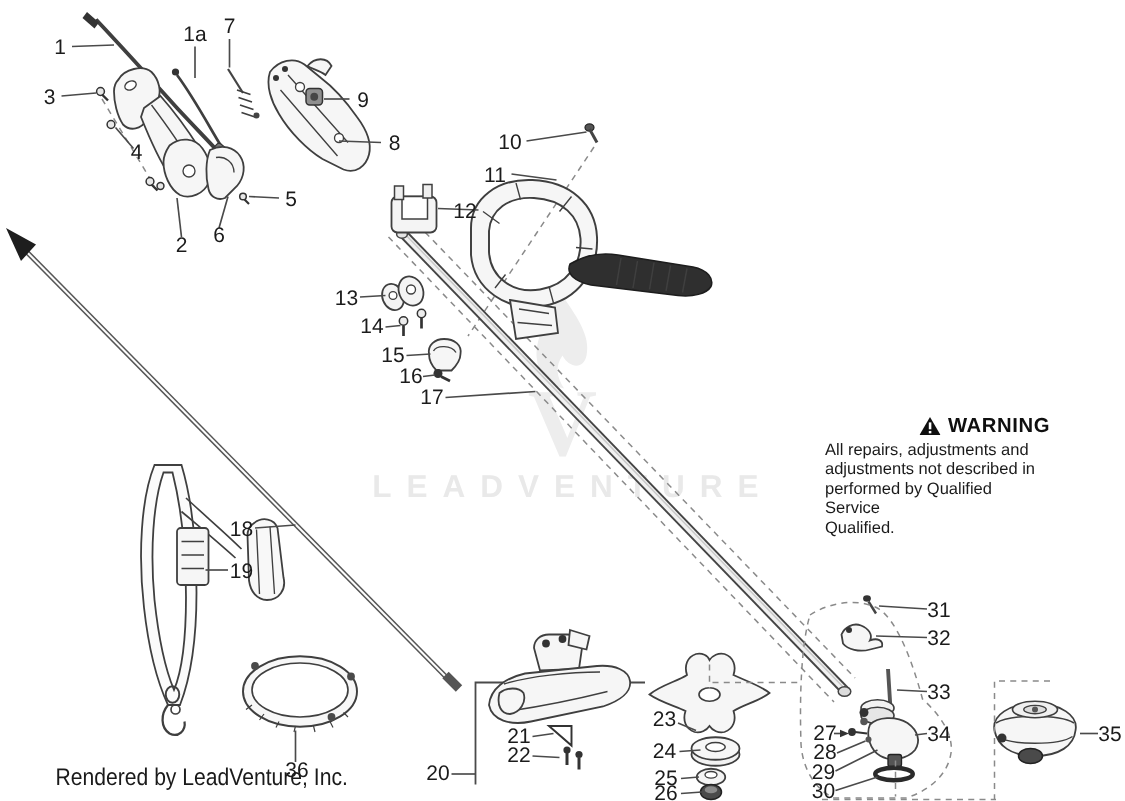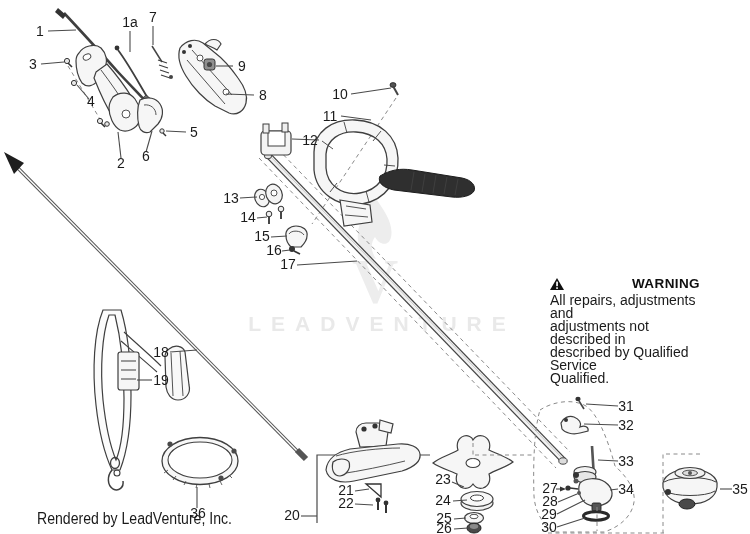--- a/index.html
+++ b/index.html
@@ -4,23 +4,23 @@
 <style>
   html,body{margin:0;padding:0;background:#fff;}
   .stage{position:relative;width:750px;height:534px;background:#fff;overflow:hidden;
          font-family:"Liberation Sans",sans-serif;}
   .stage svg.canvas{position:absolute;left:0;top:0;}
   .co{font-family:"Liberation Sans",sans-serif;font-size:14px;fill:#1b1b1b;text-anchor:middle;cursor:pointer;}
   .wm-text{font-family:"Liberation Sans",sans-serif;font-weight:bold;font-size:21px;
            letter-spacing:10px;fill:#e9e9e9;text-anchor:middle;}
   .wm-v{font-family:"Liberation Serif",serif;font-weight:bold;font-size:64px;fill:#ededed;text-anchor:middle;}
   .warning{position:absolute;left:550px;top:276px;width:150px;color:#1a1a1a;}
-  .warning-title{display:flex;align-items:center;justify-content:space-between;gap:5px;
+  .warning-title{display:flex;align-items:center;justify-content:flex-end;gap:5px;
                  font-weight:bold;font-size:13.5px;letter-spacing:.4px;color:#0f0f0f;}
-  .warning-body{font-size:14px;line-height:13px;margin-top:3px;}
+  .warning-body{font-size:11px;line-height:13px;margin-top:3px;}
   .footer{position:absolute;left:37px;top:510px;font-size:16px;color:#1a1a1a;
           transform:scaleX(.88);transform-origin:0 50%;white-space:nowrap;}
   .ln{stroke:#4a4a4a;stroke-width:1.1;}
   .dash{stroke:#8a8a8a;stroke-width:1;fill:none;stroke-dasharray:4 3.5;}
   .part{stroke:#3f3f3f;stroke-width:1.2;fill:#f6f6f6;}
   .wire{stroke:#3f3f3f;fill:none;}
 </style>
 </head>
 <body>
 
@@ -323,19 +323,19 @@
       <svg width="14" height="12">
         <path d="M7 0 L14 12 L0 12 Z" fill="#0f0f0f"></path>
         <rect x="6.2" y="3.6" width="1.7" height="4.6" fill="#fff"></rect>
         <rect x="6.2" y="9.3" width="1.7" height="1.6" fill="#fff"></rect>
       </svg>
       <span>WARNING</span>
     </div>
     <div class="warning-body">
       <div>All repairs, adjustments and</div>
       <div>adjustments not described in</div>
-      <div>described by Qualified Service</div>
+      <div>performed by Qualified Service</div>
       <div>Qualified.</div>
     </div>
   </div>
 
   <div class="footer">Rendered by LeadVenture, Inc.</div>
 </div>
 
 </body></html>

